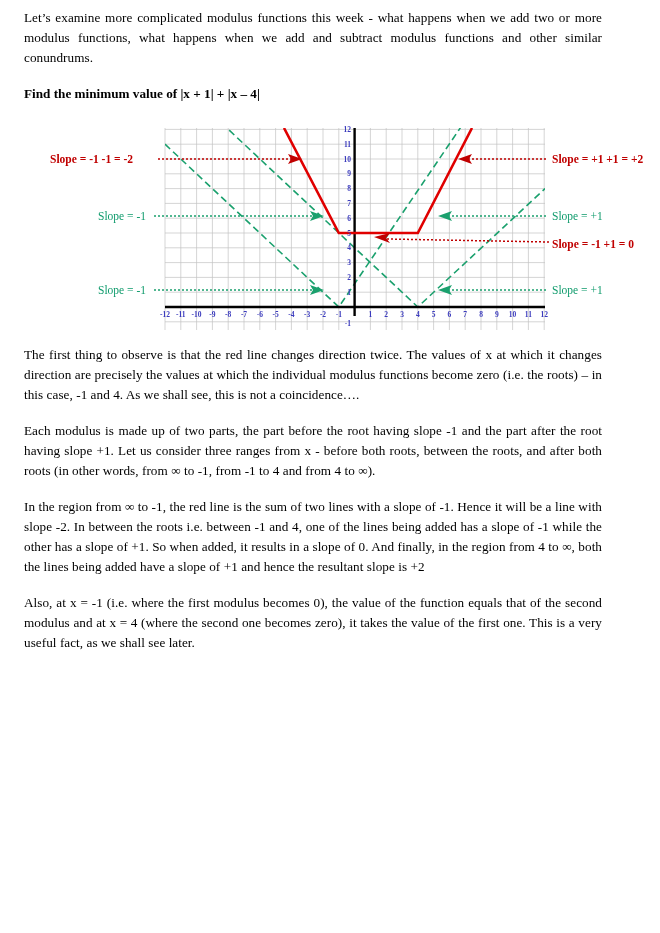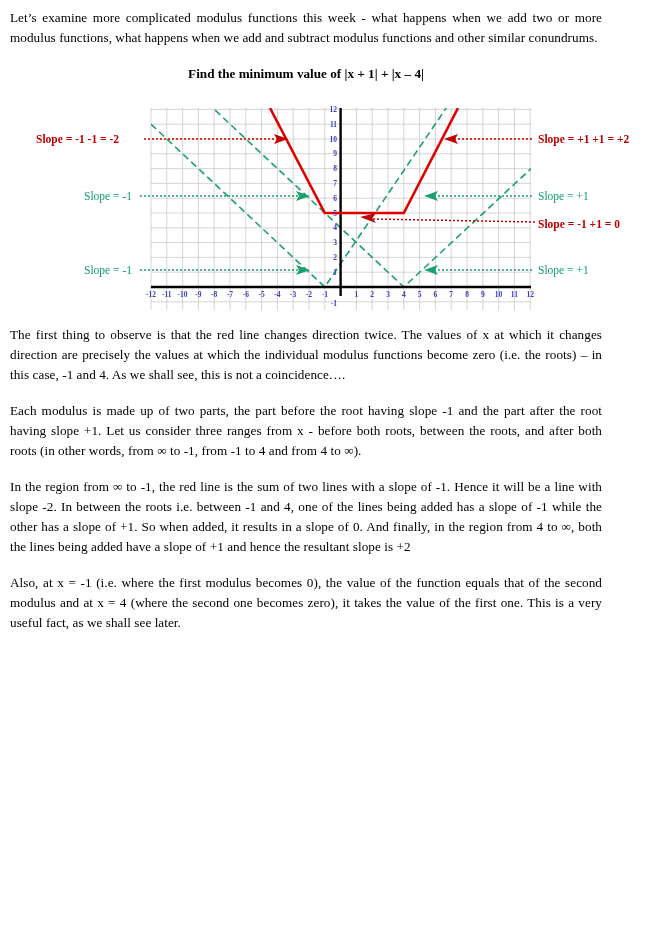--- a/index.html
+++ b/index.html
@@ -2,27 +2,27 @@
 <html><head>
 <meta charset="utf-8">
 <style>
   html,body{margin:0;padding:0;}
   body{
     width:660px;height:933px;background:#ffffff;
     font-family:"Liberation Serif","DejaVu Serif",serif;
     color:#000;
     -webkit-font-smoothing:antialiased;
   }
-  .page{width:612px;height:933px;position:relative;box-sizing:border-box;padding:8px 10px 0 10px;}
+  .page{width:612px;height:933px;position:relative;box-sizing:border-box;padding:8px 10px 0 24px;}
   p.body{
     font-size:13.2px;line-height:20px;text-align:justify;
     margin:0 0 16px 0;
     letter-spacing:0.05px;
   }
-  .hd{font-weight:bold;font-size:13.2px;line-height:20px;margin:0 0 16px 0;text-align:center;}
+  .hd{font-weight:bold;font-size:13.2px;line-height:20px;margin:0 0 16px 0;}
   .b{font-weight:bold;}
   .figwrap{margin:0 0 10px 0;position:relative;height:215px;}
   svg{display:block;}
   .axlabel{font-family:"Liberation Serif","DejaVu Serif",serif;font-size:7.5px;fill:#3b3bbd;font-weight:bold;}
   .ann-red{font-family:"Liberation Serif","DejaVu Serif",serif;font-size:11.5px;font-weight:bold;fill:#c00000;}
   .ann-green{font-family:"Liberation Serif","DejaVu Serif",serif;font-size:11.5px;fill:#0f9b6c;}
 </style>
 </head>
 <body>
 

